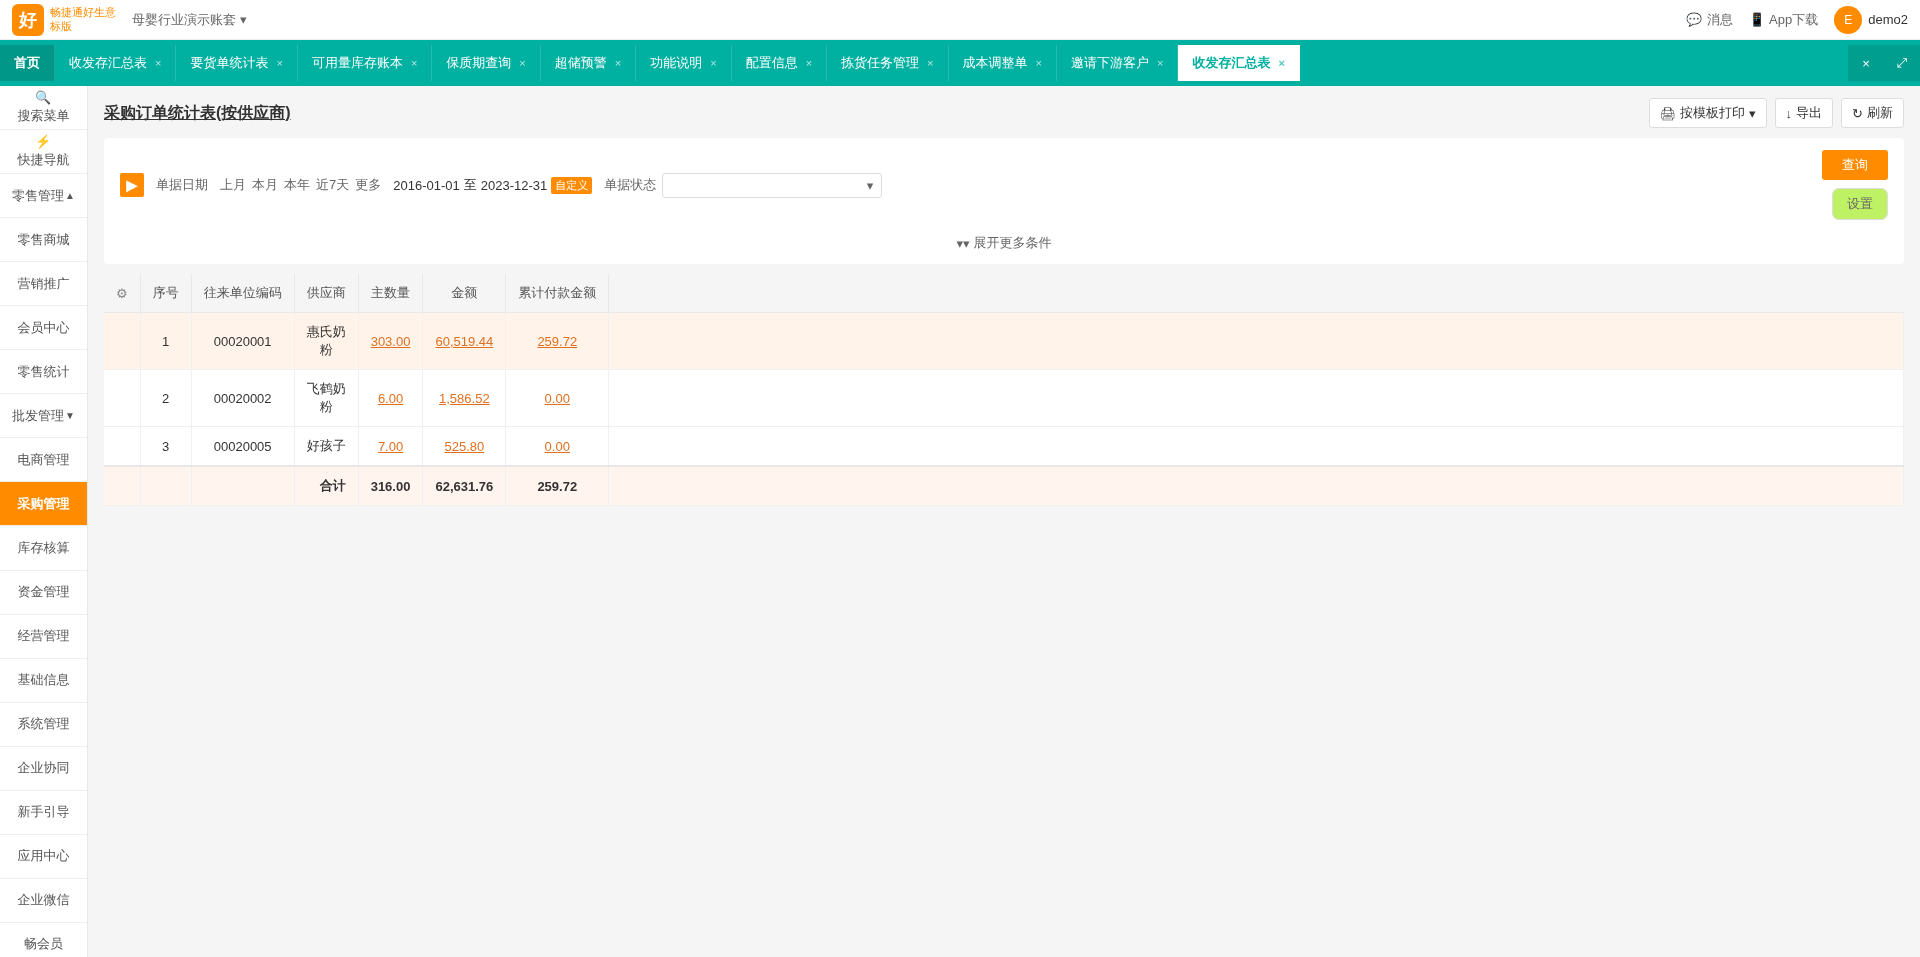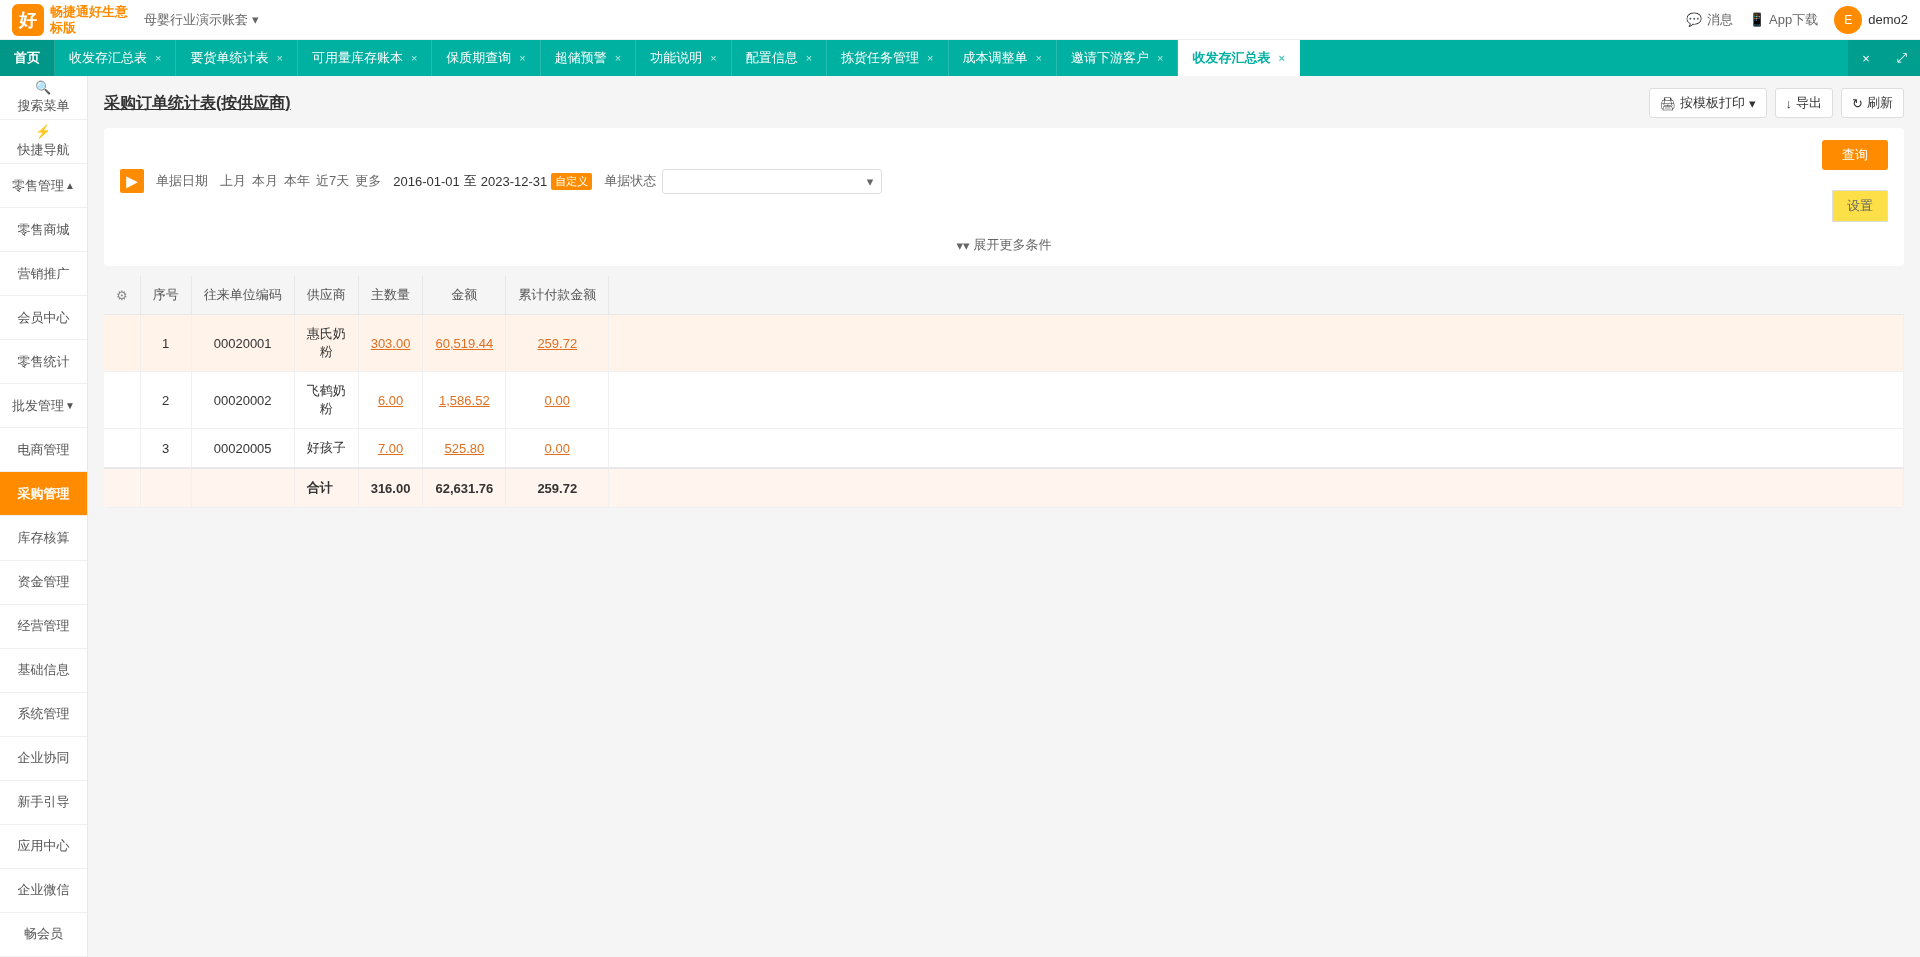--- a/index.html
+++ b/index.html
@@ -3,29 +3,29 @@
   <meta charset="utf-8">
   <style>
     * { margin: 0; padding: 0; box-sizing: border-box; }
     body { font-family: 'Microsoft YaHei', Arial, sans-serif; font-size: 13px; background: #f5f5f5; color: #333; width: 1920px; min-height: 957px; overflow-x: hidden; }
 
     
     .top-bar { height: 40px; background: #fff; display: flex; align-items: center; justify-content: space-between; padding: 0 12px; border-bottom: 1px solid #eee; }
     .top-bar-left { display: flex; align-items: center; gap: 8px; }
     .logo-area { display: flex; align-items: center; gap: 6px; }
     .logo-icon { width: 32px; height: 32px; background: #ff8c00; border-radius: 6px; display: flex; align-items: center; justify-content: center; color: white; font-size: 18px; font-weight: bold; }
-    .logo-text { font-size: 13px; color: #ff8c00; font-weight: bold; line-height: 1.2; }
+    .logo-text { font-size: 11px; color: #ff8c00; font-weight: normal; line-height: 1.2; }
     .workspace-select { display: flex; align-items: center; gap: 4px; color: #666; font-size: 13px; cursor: pointer; padding: 0 8px; }
     .top-bar-right { display: flex; align-items: center; gap: 16px; }
     .top-bar-right .msg, .top-bar-right .app { display: flex; align-items: center; gap: 4px; color: #666; font-size: 13px; cursor: pointer; }
     .avatar { width: 28px; height: 28px; border-radius: 50%; background: #ff8c00; display: flex; align-items: center; justify-content: center; color: white; font-size: 12px; }
     .username { color: #333; font-size: 13px; }
 
     
-    .nav-tabs { height: 36px; background: #00b0a0; display: flex; align-items: center; padding: 0 0 0 0; overflow: hidden; }
+    .nav-tabs { height: 46px; background: #00b0a0; display: flex; align-items: center; padding: 0 0 0 0; overflow: hidden; }
     .nav-tab { height: 36px; padding: 0 14px; display: flex; align-items: center; gap: 4px; color: #fff; font-size: 13px; cursor: pointer; white-space: nowrap; border-right: 1px solid rgba(255,255,255,0.15); position: relative; }
     .nav-tab.home { background: #009688; font-weight: bold; }
     .nav-tab.active { background: #fff; color: #00b0a0; font-weight: bold; }
     .nav-tab .close-btn { font-size: 11px; margin-left: 4px; opacity: 0.7; }
     .nav-tabs-end { margin-left: auto; display: flex; align-items: center; }
     .nav-end-btn { height: 36px; width: 36px; display: flex; align-items: center; justify-content: center; color: #fff; cursor: pointer; background: rgba(0,0,0,0.1); }
 
     
     .main-layout { display: flex; height: calc(957px - 40px - 36px); }
 
@@ -70,21 +70,21 @@
     .data-table tbody tr.row-highlighted { background: #fff3ea; }
     .link-val { color: #e07020; text-decoration: underline; cursor: pointer; }
     .col-num { color: #666; }
     .th-settings { width: 40px; }
     .gear-icon { color: #888; cursor: pointer; }
     .tfoot-row { background: #fff5ee; }
     .tfoot-row td { font-weight: bold; color: #333; padding: 10px 12px; border-top: 2px solid #e8e8e8; }
 
     
     .btn-query { background: #ff8c00; color: white; border: none; padding: 6px 20px; border-radius: 3px; font-size: 13px; cursor: pointer; }
-    .btn-setting { background: #fde047; color: #666; border: 1px solid #ddd; padding: 6px 14px; border-radius: 1px; font-size: 13px; cursor: pointer; margin-top: 16px; }
+    .btn-setting { background: #bef264; color: #666; border: 1px solid #ddd; padding: 6px 14px; border-radius: 7px; font-size: 13px; cursor: pointer; margin-top: 4px; }
 
     .query-btns { display: flex; flex-direction: column; align-items: flex-end; gap: 4px; margin-left: auto; }
 
     .dots { color: #bbb; cursor: pointer; font-size: 16px; }
 
     
     .sidebar-label { font-size: 13px; }
 
     .chevron { font-size: 10px; }
   </style>
@@ -357,21 +357,21 @@
             <td><span class="link-val">525.80</span></td>
             <td><span class="link-val">0.00</span></td>
             <td></td>
           </tr>
         </tbody>
         <tfoot>
           <tr class="tfoot-row">
             <td></td>
             <td></td>
             <td></td>
-            <td style="text-align:left;font-weight:bold;">合计</td>
+            <td style="text-align:right;font-weight:bold;">合计</td>
             <td style="text-align:center;">316.00</td>
             <td style="text-align:center;">62,631.76</td>
             <td style="text-align:center;">259.72</td>
             <td></td>
           </tr>
         </tfoot>
       </table>
     </div>
 
   </div>

